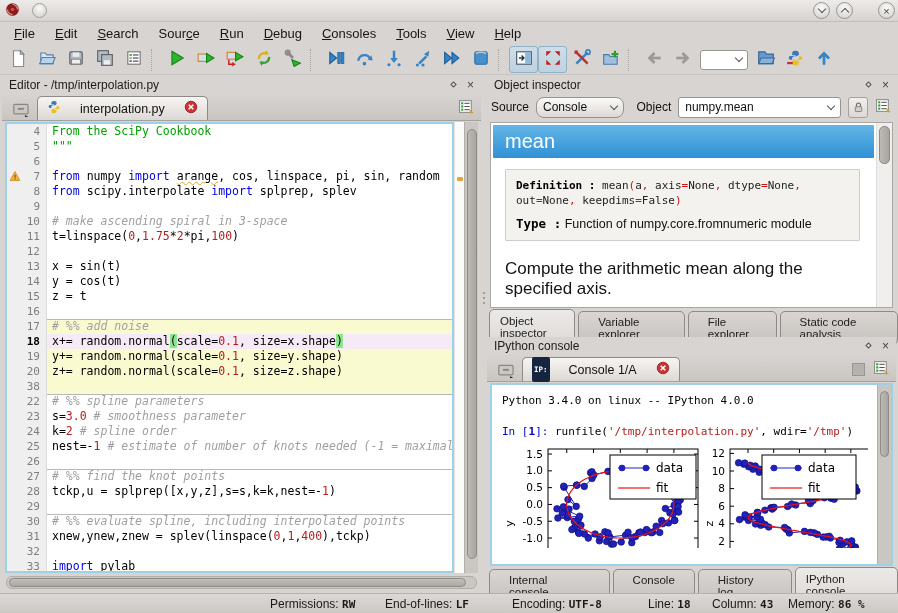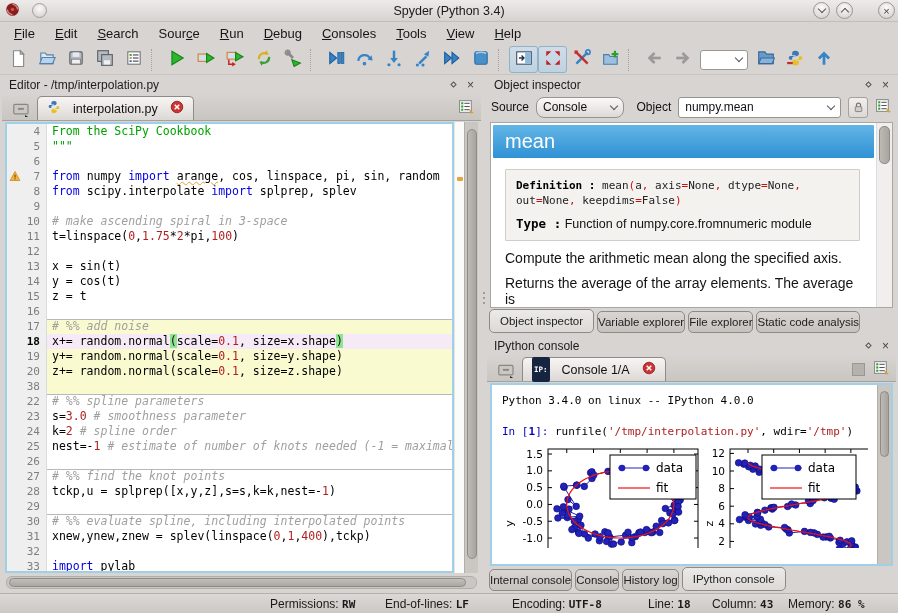--- a/index.html
+++ b/index.html
@@ -23,21 +23,21 @@
 .tb.pressed{border:1px solid #8fb2c9;background:linear-gradient(#cfdde8,#bfd2e0)}
 .tb-sep{width:7px;height:22px;border-left:1px dotted #a8a4a0;margin:0 4px 0 3px}
 .tb-combo{width:48px;height:20px;background:#fff;border:1px solid #9a9691;border-radius:3px;display:flex;align-items:center;justify-content:flex-end;padding-right:5px;margin:0 3px}
 
 .panel{position:absolute;background:#d8d4d1}
 .panel-header{height:17px;display:flex;align-items:center;padding:0 7px;font-size:12px;color:#1c1c1c}
 .ph-icons{margin-left:auto;display:flex;gap:9px;align-items:center;color:#555}
 .ph-x{font-size:12px;line-height:10px;color:#444}
 .tabbar{height:28px;display:flex;align-items:flex-end;background:linear-gradient(#d8d4d1,#c9c5c1);border-bottom:1px solid #a5a19d;padding:0 3px;position:relative}
 .browse-btn{width:28px;height:22px;margin:0 2px 1px 2px;display:flex;align-items:center;justify-content:center}
-.doc-tab{display:flex;align-items:center;gap:12px;height:24px;padding:0 9px;border:1px solid #8e8a86;border-bottom:none;border-radius:5px 5px 0 0;background:linear-gradient(#f7f5f3,#dcd8d5);font-size:12.5px}
+.doc-tab{display:flex;align-items:center;gap:19px;height:24px;padding:0 9px;border:1px solid #8e8a86;border-bottom:none;border-radius:5px 5px 0 0;background:linear-gradient(#f7f5f3,#dcd8d5);font-size:12.5px}
 .tabbar-right{margin-left:auto;display:flex;align-items:center;gap:8px;margin-bottom:3px;margin-right:3px}
 .ip-badge{background:#16243f;color:#fff;font:bold 7.5px "DejaVu Sans Mono",monospace;padding:8px 2px;border-radius:2px;letter-spacing:0}
 .gray-square{width:13px;height:13px;background:#b5b1ad;border:1px solid #9a9691}
 
 .code-outer{position:absolute;left:3px;right:3px;top:46px;bottom:19px;display:flex}
 .code-wrap{flex:1;border:2px solid #9fd0e8;background:#fff;overflow:hidden}
 .row{display:flex;height:15px}
 .gut{width:40px;flex:none;background:#efefef;border-right:1px solid #dcdcdc;color:#7e7e7e;text-align:right;padding-right:6px;font:11px/15px "DejaVu Sans Mono",monospace;position:relative}
 .row.cur .gut{color:#000;font-weight:bold}
 .gut svg{position:absolute;left:2px;top:1px}
@@ -62,24 +62,24 @@
 .combo{height:21px;border:1px solid #97938f;border-radius:3px;display:flex;align-items:center;padding:0 6px;gap:8px;font-size:12px}
 .combo.gray{background:linear-gradient(#fbfaf9,#dcd8d5);border-radius:8px;width:92px;justify-content:space-between}
 .combo.white{background:#fff;width:172px;justify-content:space-between}
 .sq-btn{width:21px;height:21px;border:1px solid #a5a19d;border-radius:3px;background:linear-gradient(#f2f0ee,#dcd8d5);display:flex;align-items:center;justify-content:center}
 .oi-content{position:absolute;left:3px;right:3px;top:46px;bottom:2px;background:#fff;border:1px solid #aaa6a2;overflow:hidden}
 .oi-scroll{position:absolute;right:0;top:0;bottom:0;width:16px;background:#f1efed;border-left:1px solid #ddd}
 .oi-banner{margin:2px 18px 0 2px;height:33px;background:linear-gradient(#63b5e5,#2f91d5);color:#fff;font-size:20px;line-height:33px;padding-left:12px;border-radius:1px}
 .oi-box{margin:11px 32px 0 14px;background:#f4f2ef;border:1px solid #d0ccc8;border-radius:1px;padding:8px 10px;font:11px/15px "DejaVu Sans Mono",monospace}
 .oi-box .lbl{font-weight:bold;color:#000}
 .oi-type{margin-top:8px;font-family:"Liberation Sans",sans-serif;font-size:12.5px}
-.oi-p{margin:9px 30px 0 14px;font-size:14px;color:#141414}
+.oi-p{margin:18px 30px 0 14px;font-size:17px;color:#141414}
 
 .pane-tabs{position:absolute;display:flex;gap:3px;padding-left:1px}
-.ptab{font-size:11.5px;padding:4px 0;border:1px solid #8e8a86;border-radius:5px;background:linear-gradient(#d9d5d2,#c6c2be);color:#222}
+.ptab{font-size:11.5px;padding:4px 19px;border:1px solid #8e8a86;border-radius:5px;background:linear-gradient(#d9d5d2,#c6c2be);color:#222}
 .ptab.active{background:linear-gradient(#eceae8,#dcd9d6);padding:5px 10px;margin-top:-2px}
 
 .console-wrap{position:absolute;left:3px;right:3px;top:46px;bottom:2px;border:2px solid #9fd0e8;background:#fff;overflow:hidden}
 .console-text{padding:9px 0 0 10px;font:11px/14px "DejaVu Sans Mono",monospace;color:#000}
 .console-line2{margin-top:17px}
 .figs{display:flex;margin-top:3px;padding-left:2px;height:106px;overflow:hidden}
 .fig{overflow:hidden;height:106px}
 .cscroll{position:absolute;right:0;top:0;bottom:0;width:14px;background:#cac6c2;border-left:1px solid #b2aeaa}
 
 .statusbar{position:absolute;left:0;right:0;bottom:0;height:20px;background:linear-gradient(#dcd8d5,#ccc8c4);border-top:1px solid #b5b1ad}
@@ -91,21 +91,20 @@
 </head>
 <body>
 
 <div class="titlebar">
   <span class="appicon"><svg width="15" height="15" viewBox="0 0 16 16">
         <circle cx="8" cy="8" r="6.7" fill="#8a1c1c"></circle>
         <path d="M8 2.6a5.4 5.4 0 0 1 5.4 5.4M8 13.4A5.4 5.4 0 0 1 2.6 8" stroke="#d98c8c" fill="none" stroke-width="1.4"></path>
         <circle cx="8" cy="8" r="1.9" fill="#c45454"></circle>
       </svg></span>
   <span class="tb-pin"></span>
-  <span class="title-text">Spyder (Python 3.4)</span>
   <span class="tbtn" style="right:68px">
       <span class="chev down"></span>
     </span>
   <span class="tbtn" style="right:45px">
       <span class="chev up"></span>
     </span>
   <span class="tbtn" style="right:3px">×</span>
 </div>
 
 <div class="menubar" id="menubar">

